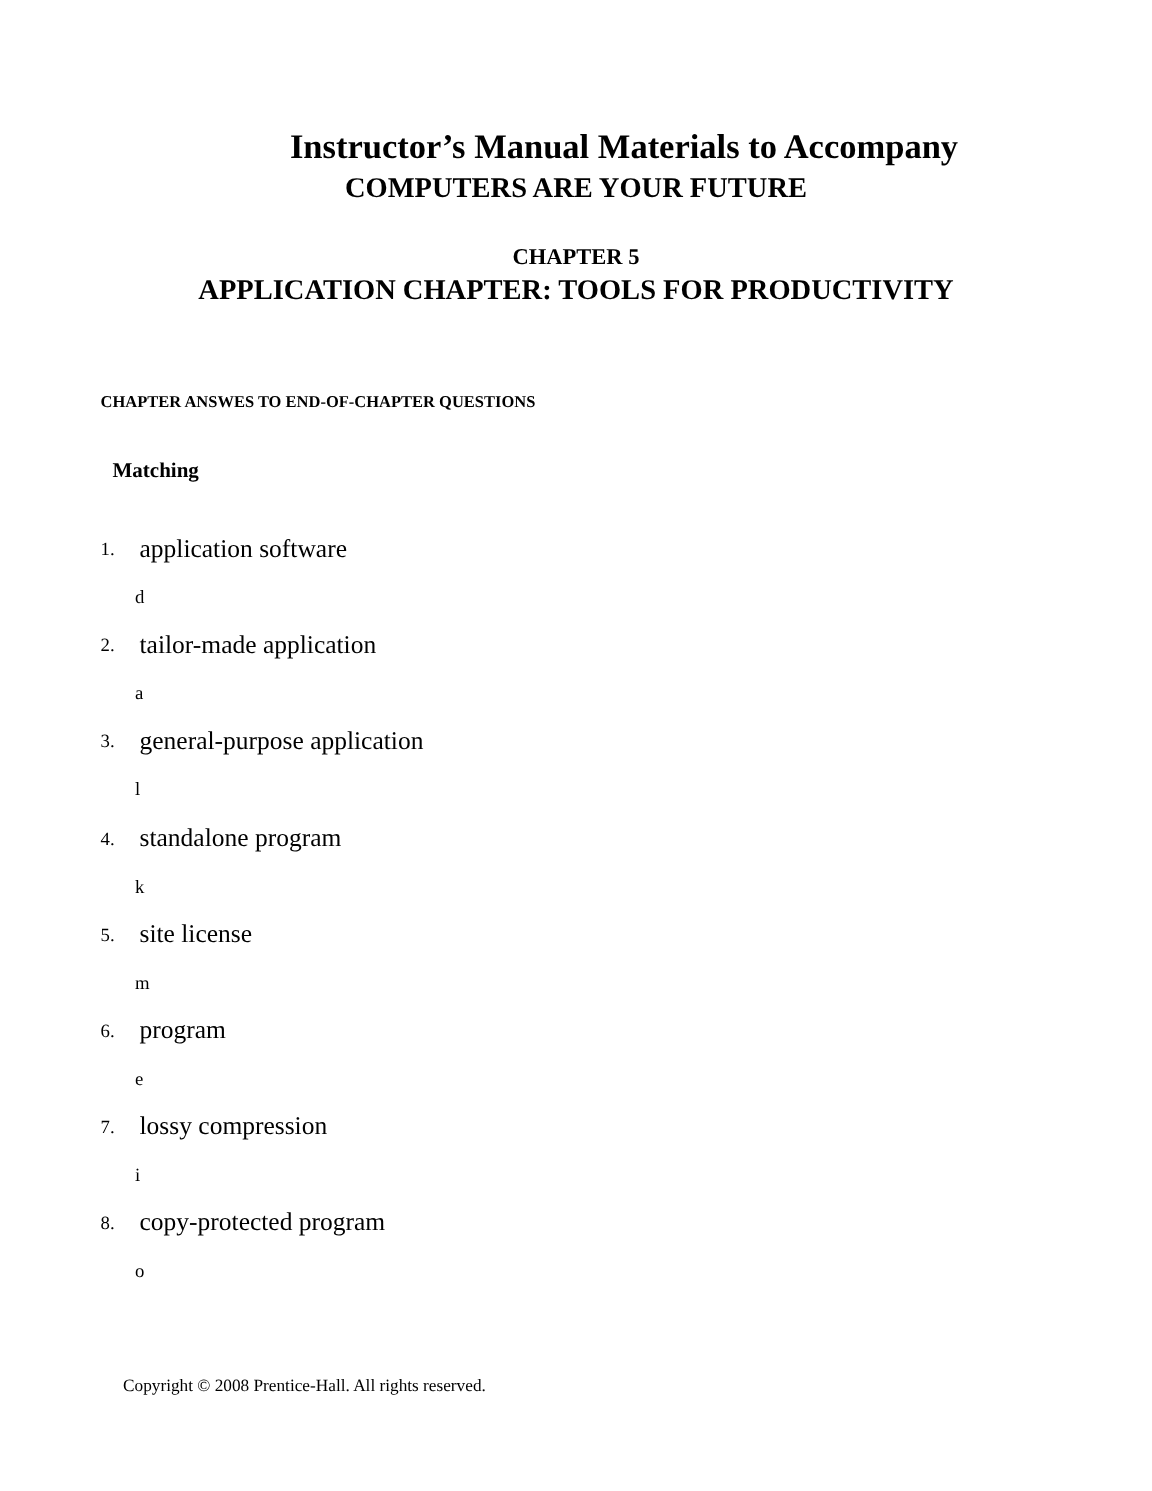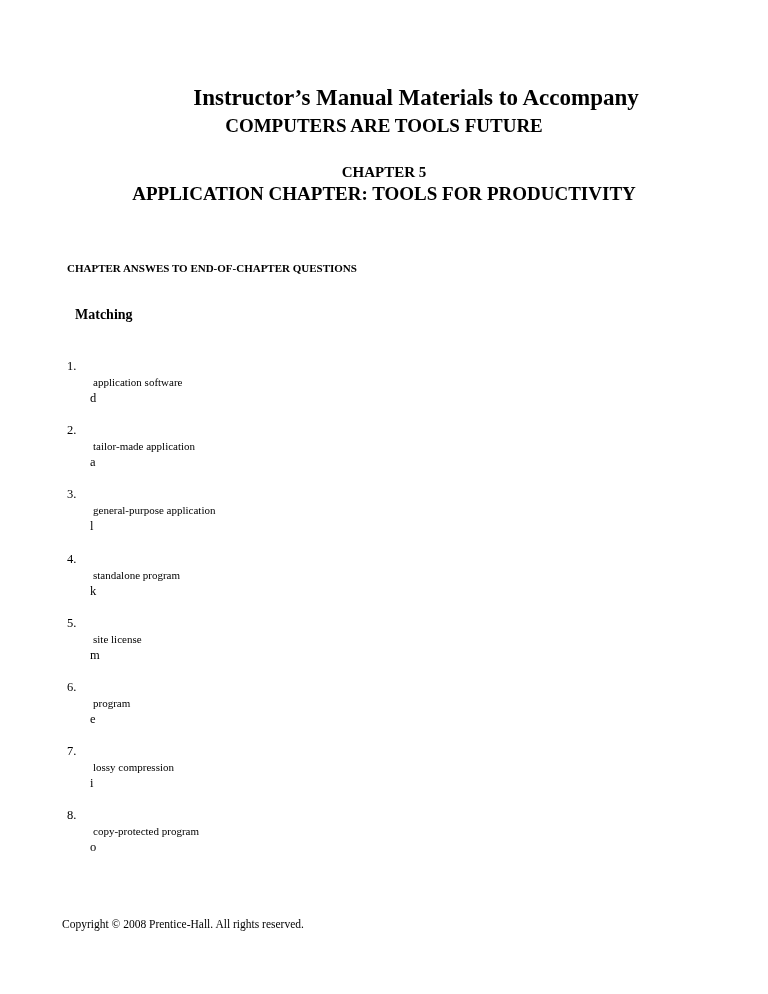--- a/index.html
+++ b/index.html
@@ -84,46 +84,46 @@
     .item-num {
       position: absolute;
       left: 0;
       top: 0;
       font-size: 12.5px;
       line-height: 16px;
     }
     .item-term {
       position: absolute;
       left: 26px;
-      top: 16px;
-      font-size: 11px;
+      top: 0;
+      font-size: 17px;
       line-height: 16px;
       white-space: nowrap;
     }
     .item-answer {
       position: absolute;
       left: 23px;
       top: 32px;
       font-size: 12.5px;
       line-height: 16px;
     }
     .footer {
       position: absolute;
-      left: 62px;
+      left: 82px;
       top: 917px;
       font-size: 11.5px;
       line-height: 14px;
       white-space: nowrap;
     }
   </style>
 </head>
 <body>
 
 <div class="title-main">Instructor’s Manual Materials to Accompany</div>
-<div class="title-sub">COMPUTERS ARE TOOLS FUTURE</div>
+<div class="title-sub">COMPUTERS ARE YOUR FUTURE</div>
 <div class="chapter-num">CHAPTER 5</div>
 <div class="chapter-title">APPLICATION CHAPTER: TOOLS FOR PRODUCTIVITY</div>
 
 <div class="section-heading">CHAPTER ANSWES TO END-OF-CHAPTER QUESTIONS</div>
 <div class="subsection-heading">Matching</div>
 
 <ul class="match-list">
   <li class="match-item">
     <span class="item-num">1.</span>
     <span class="item-term">application software</span>

